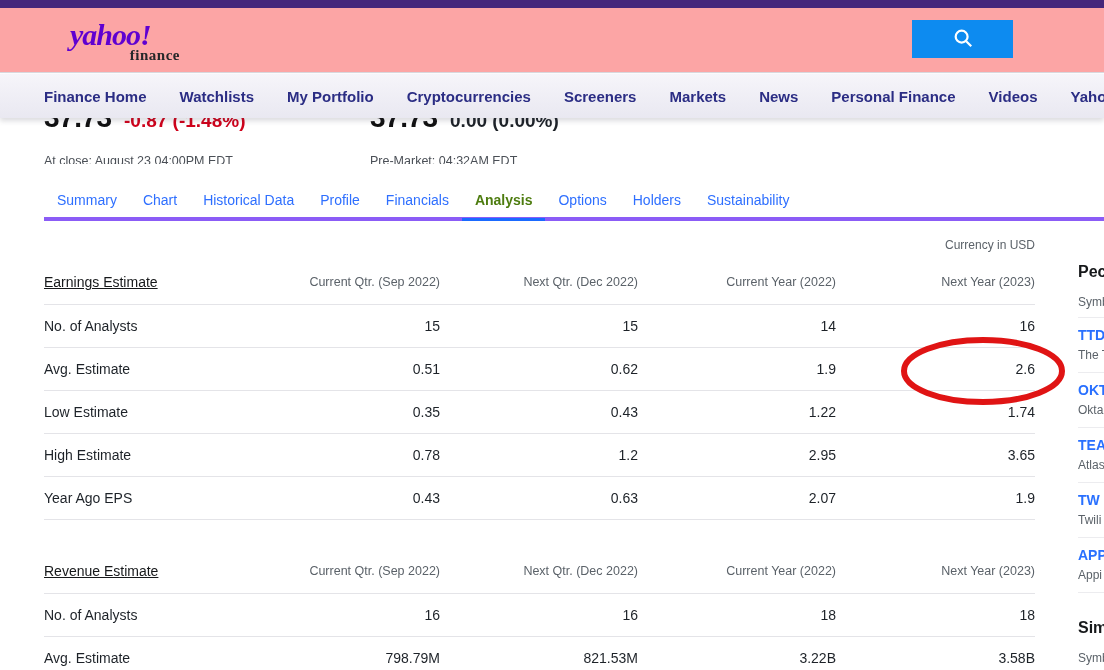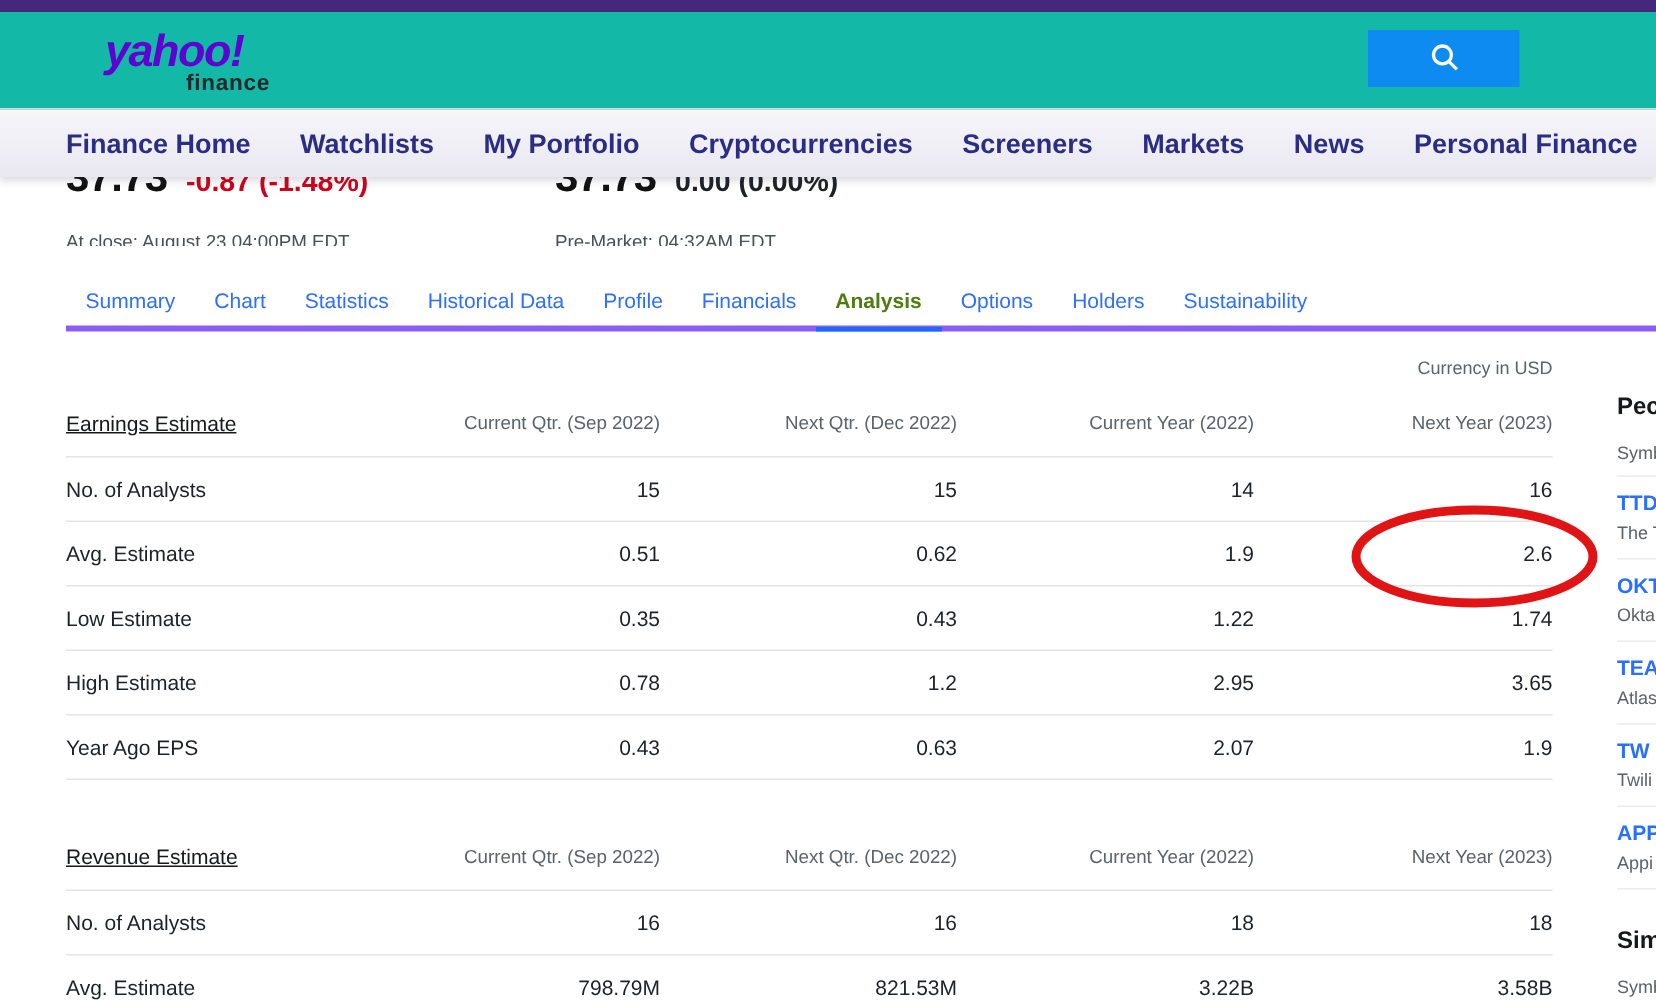--- a/index.html
+++ b/index.html
@@ -3,39 +3,39 @@
 <meta charset="utf-8">
 <style>
   * { margin:0; padding:0; box-sizing:border-box; }
   html,body { width:1104px; height:670px; }
   body {
     position:relative; overflow:hidden; background:#fff;
     font-family:"Liberation Sans","DejaVu Sans",sans-serif;
     color:#1d2228;
   }
   .topbar { position:absolute; left:0; top:0; width:1104px; height:8px; background:#45277b; }
-  .masthead { position:absolute; left:0; top:8px; width:1104px; height:65px; background:#14b8a6; border-bottom:1px solid #d9d8df; }
+  .masthead { position:absolute; left:0; top:8px; width:1104px; height:65px; background:#fca5a5; border-bottom:1px solid #d9d8df;font-family:Liberation Serif, serif; }
   .logo { position:absolute; left:70px; top:12px; width:110px; cursor:pointer; }
   .logo-main { font-size:30px; font-weight:bold; color:#5f01d1; letter-spacing:-1px; font-style:italic; line-height:30px; }
   .logo-sub { display:block; text-align:right; font-size:15px; font-weight:bold; color:#26282a; letter-spacing:0.5px; margin-top:-3px; }
   .search-wrap { position:absolute; left:287px; top:12px; width:726px; height:38px; }
   .search-input {
     position:absolute; left:0; top:0; width:626px; height:38px;
     border:1px solid #b6b9c1; background:#fff; padding:0 14px;
     font-size:16px; font-family:inherit; color:#1d2228; outline:none;
   }
   .search-input::placeholder { color:#83878e; }
   .search-btn { position:absolute; left:625px; top:0; width:101px; height:38px; background:#0d8bf0; border:none; cursor:pointer; display:flex; align-items:center; justify-content:center; }
   .subnav {
     position:absolute; left:0; top:74px; width:1104px; height:44px;
     background:linear-gradient(#f6f5fa,#e9e8f1);
     display:flex; align-items:center; padding-left:44px;
     box-shadow:0 3px 5px rgba(60,60,80,0.18); z-index:6;
   }
-  .subnav .nav-item { font-size:18px; font-weight:bold; color:#2b2d84; margin-right:33px; white-space:nowrap; cursor:pointer; }
+  .subnav .nav-item { font-size:15px; font-weight:bold; color:#2b2d84; margin-right:33px; white-space:nowrap; cursor:pointer; }
   .quote-clip { position:absolute; left:0; top:118px; width:1104px; height:46px; overflow:hidden; }
   .quote-inner { position:absolute; left:44px; top:-16px; display:flex; }
   .quote-col { margin-right:44px; }
   .quote-col:first-child { width:282px; }
   .price-line { white-space:nowrap; }
   .big-price { font-size:28px; font-weight:bold; color:#111; letter-spacing:-0.5px; }
   .chg { font-size:19px; font-weight:bold; margin-left:8px; }
   .chg.red { color:#d0021b; }
   .chg.dark { color:#1d2228; }
   .quote-sub { font-size:12.5px; color:#4a4f56; margin-top:20px; }
@@ -115,21 +115,20 @@
         <span class="chg dark">0.00 (0.00%)</span>
       </div>
       <div class="quote-sub">Pre-Market: 04:32AM EDT</div>
     </div>
   </div>
 </div>
 
 <div class="tabsrow">
   <span class="tab">Summary</span>
   <span class="tab">Chart</span>
-  <span class="tab">Statistics</span>
   <span class="tab">Historical Data</span>
   <span class="tab">Profile</span>
   <span class="tab">Financials</span>
   <span class="tab active">Analysis</span>
   <span class="tab">Options</span>
   <span class="tab">Holders</span>
   <span class="tab">Sustainability</span>
 </div>
 
 <div class="main">

